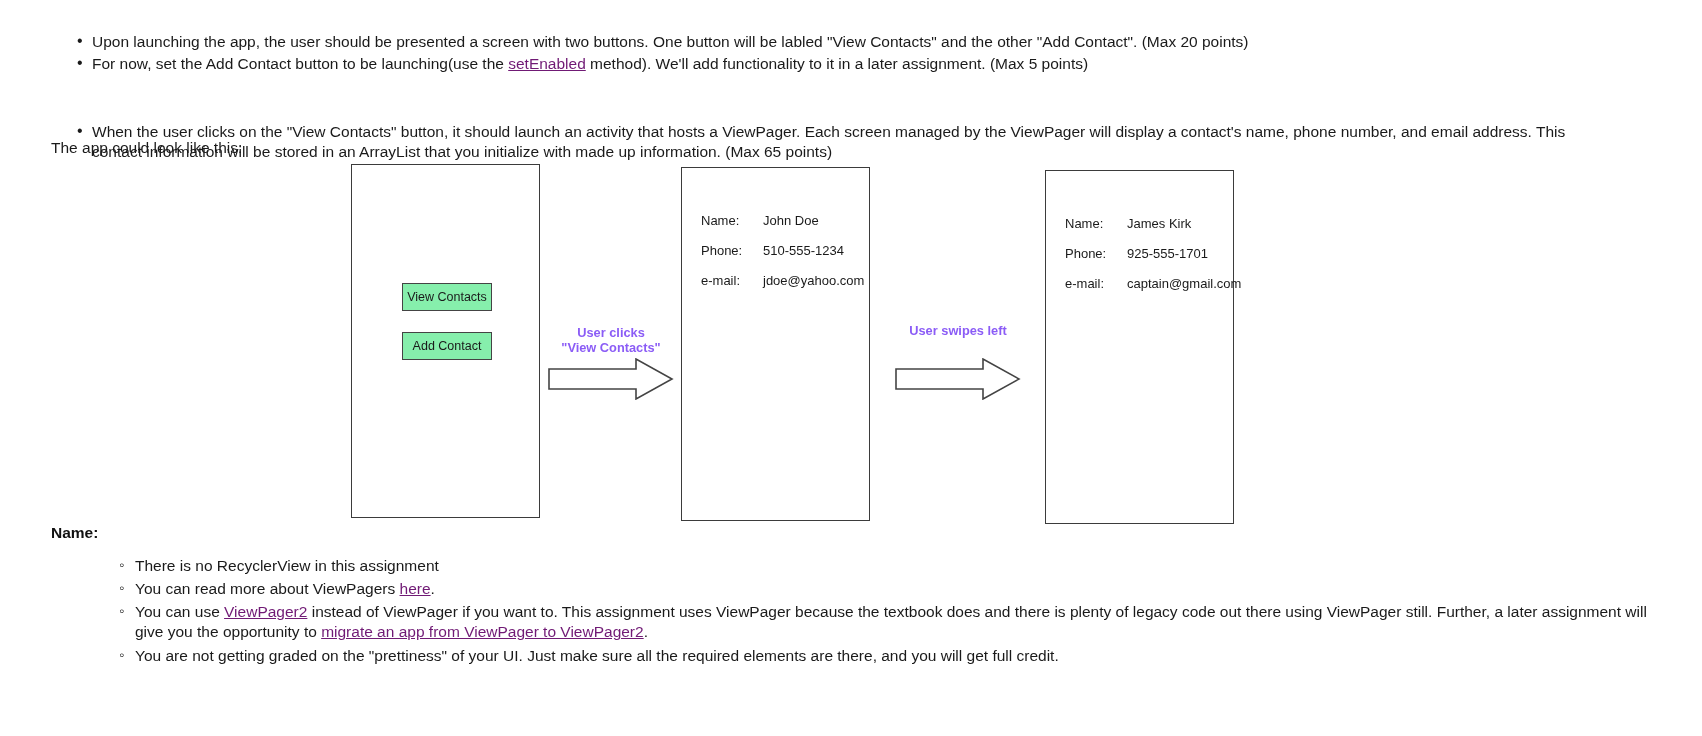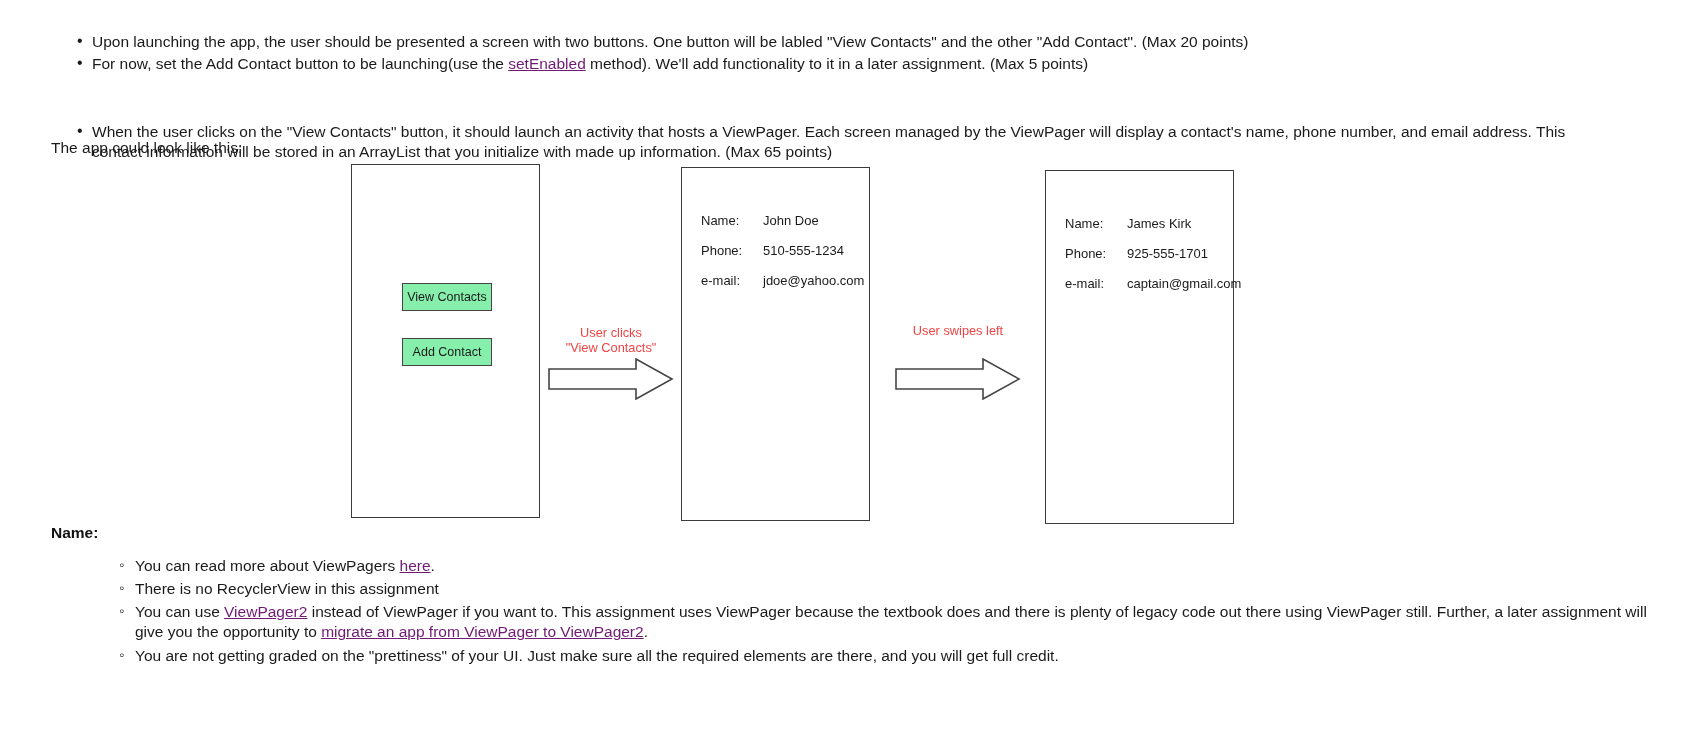--- a/index.html
+++ b/index.html
@@ -100,21 +100,21 @@
     font-size: 12.5px;
     color: #1a1a1a;
     text-align: center;
     line-height: 26px;
     height: 28px;
     width: 90px;
     left: 50px;
     font-family: "Liberation Sans", sans-serif;
   }
   #btn-view-contacts { top: 118px; }
-  #btn-add-contact   { top: 173px; }
+  #btn-add-contact   { top: 167px; }
 
   .contact-rows {
     position: absolute;
     left: 19px;
     top: 44px;
     width: 170px;
   }
   .contact-row {
     position: relative;
     height: 30px;
@@ -130,24 +130,25 @@
   .contact-row .val {
     position: absolute;
     left: 62px;
     top: 0;
   }
 
   
   .caption {
     position: absolute;
     font-size: 12.8px;
-    color: #ef4444;
+    color: #8b5cf6;
     text-align: center;
     line-height: 15px;
     white-space: nowrap;
+    font-weight: bold;
   }
   #caption-1 { left: 546px; top: 325px; width: 130px; }
   #caption-2 { left: 893px; top: 323px; width: 130px; }
 
   .arrow-svg { position: absolute; pointer-events: auto; }
   #arrow-1 { left: 548px;  top: 358px; }
   #arrow-2 { left: 895px;  top: 358px; }
 
   
   .hints-title {
@@ -266,26 +267,26 @@
           <span class="val">captain@gmail.com</span>
         </div>
       </div>
     </div>
 
   </div>
 
   <div class="hints-title">Name:</div>
   <ul class="hint-list">
     <li>
+      <span>There is no RecyclerView in this assignment</span>
+    </li>
+    <li>
       <span>You can read more about ViewPagers </span><a class="link">here</a><span>.</span>
     </li>
     <li>
-      <span>There is no RecyclerView in this assignment</span>
-    </li>
-    <li>
       <span>You can use </span><a class="link">ViewPager2</a><span> instead of ViewPager if you want to.  This assignment uses ViewPager because the textbook does and there is plenty of legacy code out there using ViewPager still.  Further, a later assignment will give you the opportunity to </span><a class="link">migrate an app from ViewPager to ViewPager2</a><span>.</span>
     </li>
     <li>
       <span>You are not getting graded on the "prettiness" of your UI.  Just make sure all the required elements are there, and you will get full credit.</span>
     </li>
   </ul>
 
 </div>
 
 </body></html>

